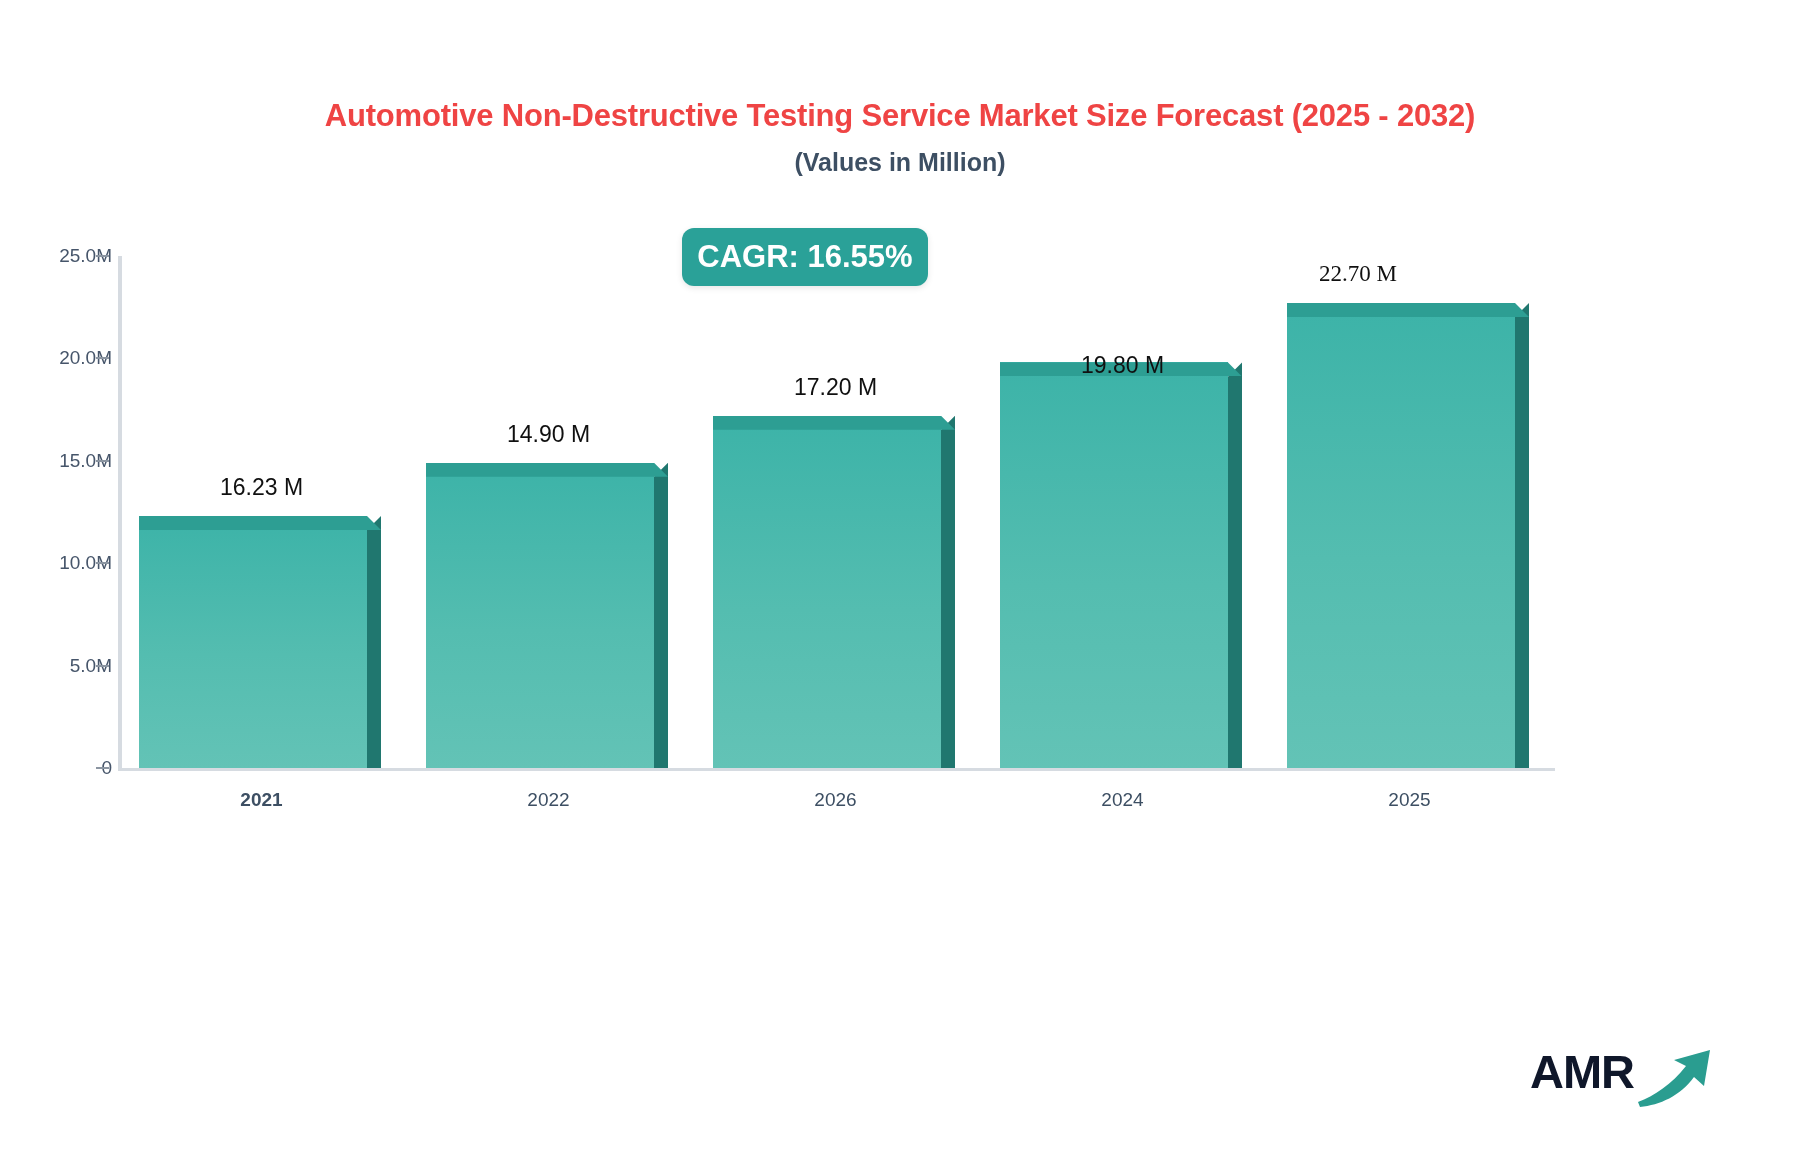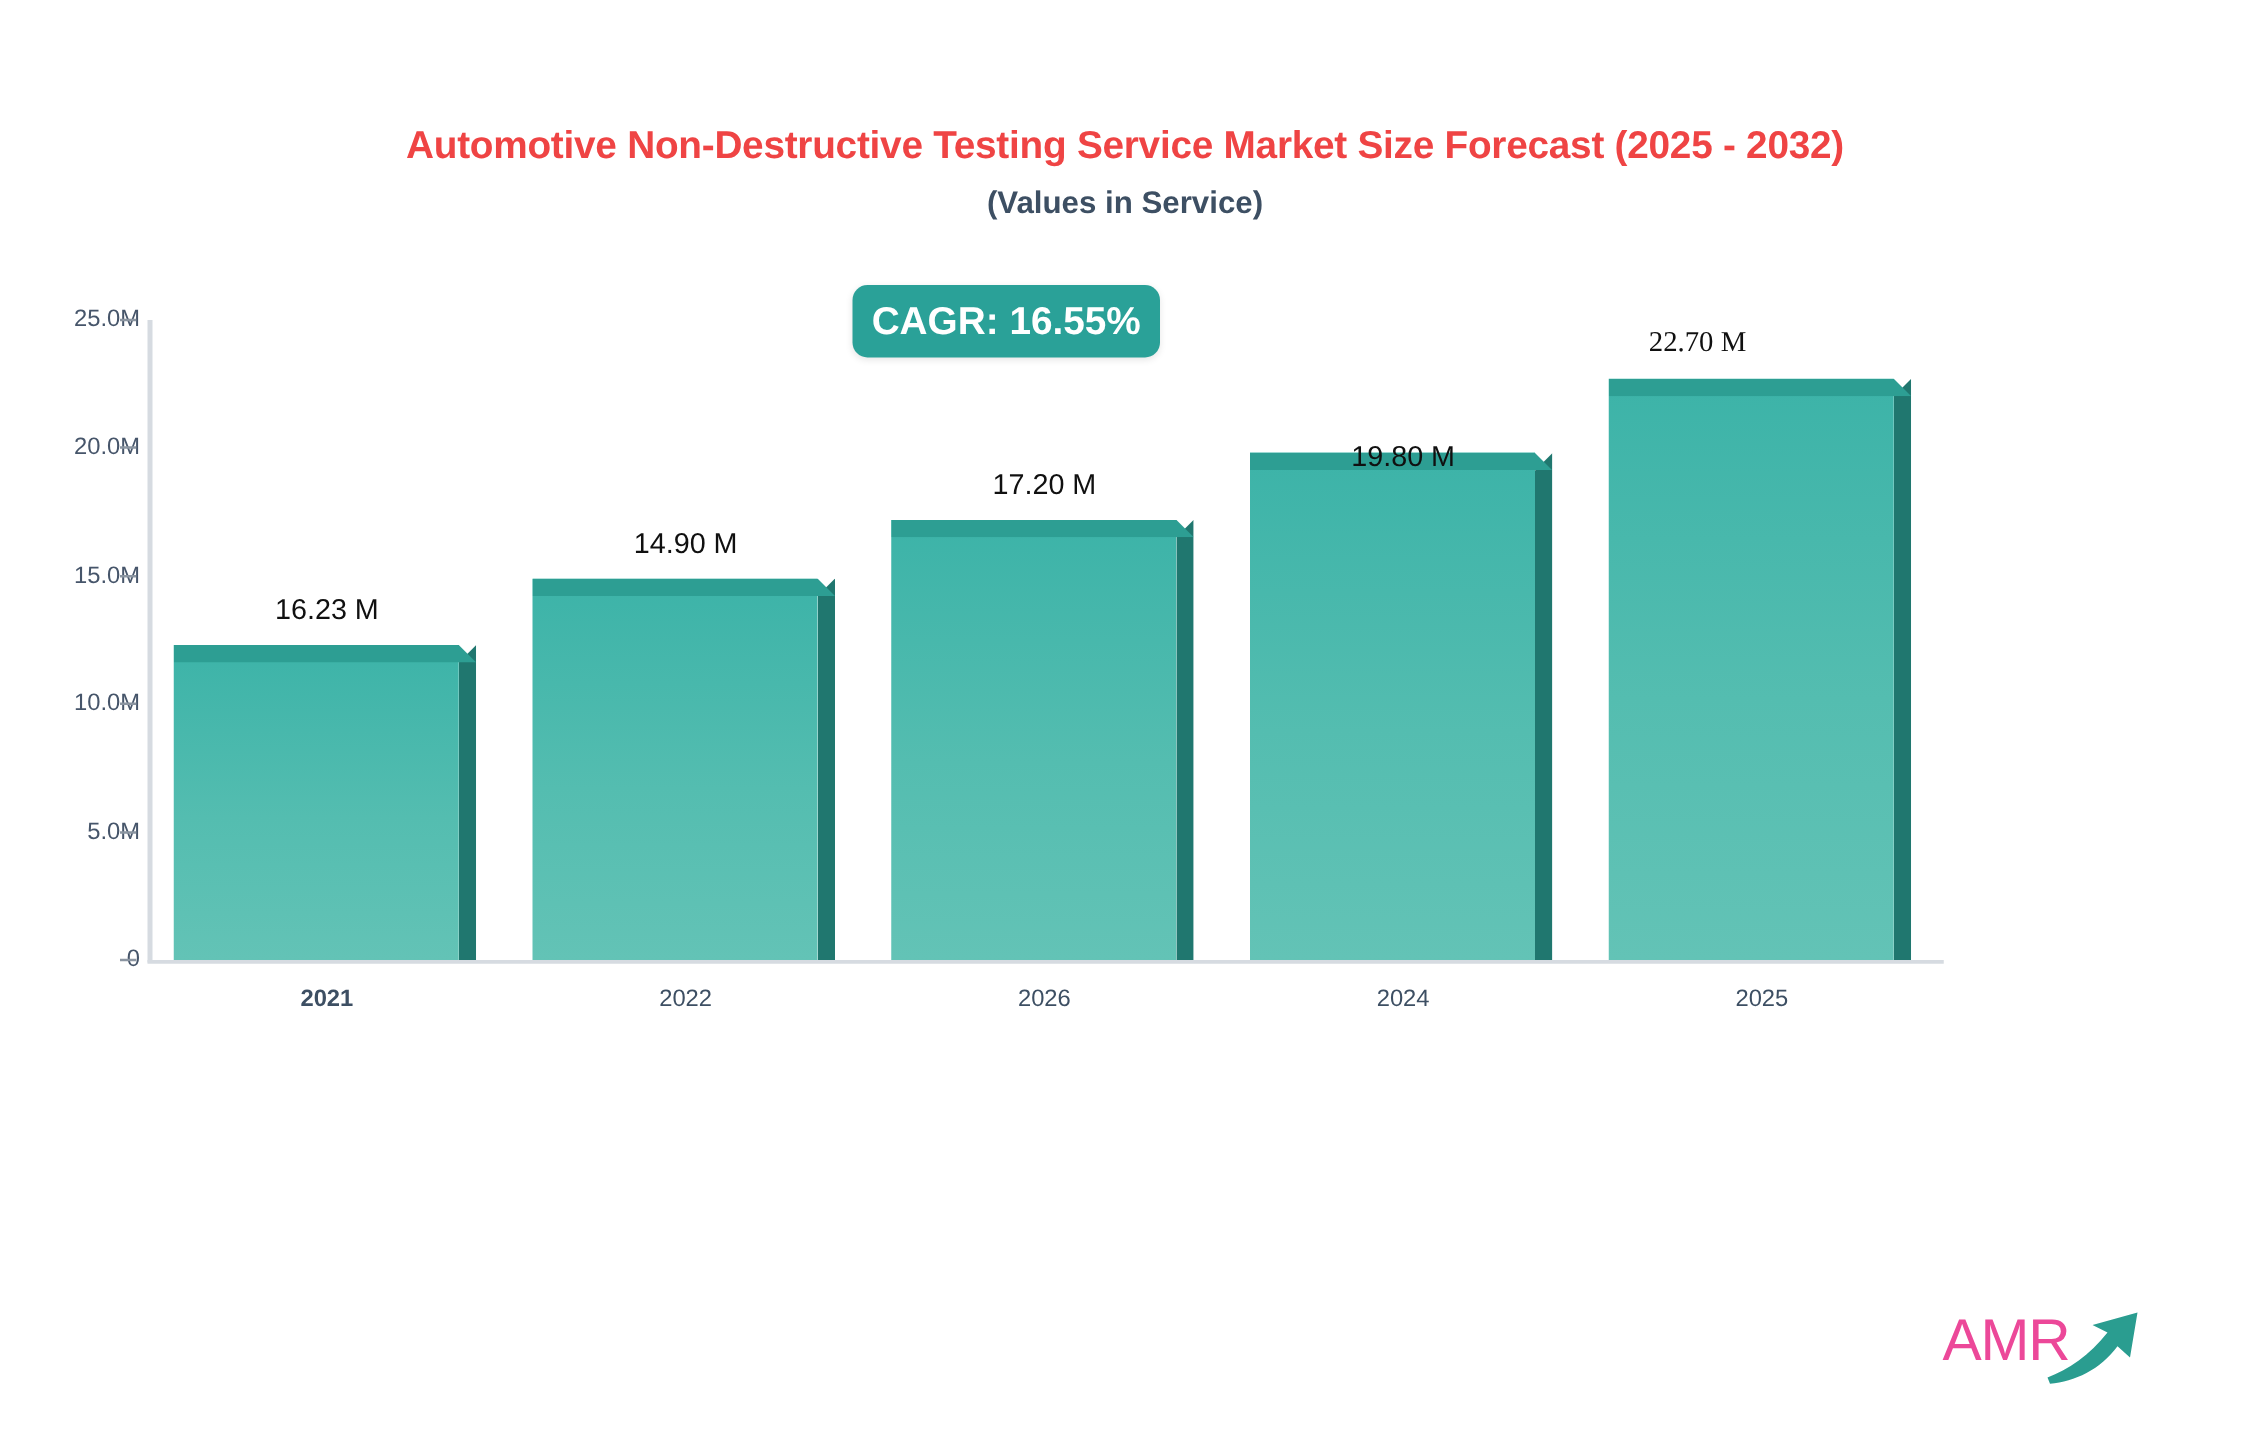--- a/index.html
+++ b/index.html
@@ -160,38 +160,37 @@
     left: 1530px;
     top: 1040px;
     width: 190px;
     height: 70px;
   }
   #amr-wordmark {
     position: absolute;
     left: 0;
     top: 4px;
     font-size: 47px;
-    font-weight: normal;
+    font-weight: bold;
     letter-spacing: -1px;
-    color: #ec4899;
-    margin-left: 24px;
+    color: #0f172a;
   }
   #amr-arrow {
     position: absolute;
     left: 106px;
     top: 6px;
   }
 </style>
 </head>
 <body>
 
 <div id="page">
 
   <div id="chart-title">Automotive Non-Destructive Testing Service Market Size Forecast (2025 - 2032)</div>
-  <div id="chart-subtitle">(Values in Service)</div>
+  <div id="chart-subtitle">(Values in Million)</div>
 
   <div id="cagr-badge">
     <span>CAGR: 16.55%</span>
   </div>
 
   <div id="y-labels">
       <div class="y-tick" style="top: 768px;">0</div>
       <div class="y-tick" style="top: 665.6px;">5.0M</div>
       <div class="y-tick" style="top: 563.2px;">10.0M</div>
       <div class="y-tick" style="top: 460.8px;">15.0M</div>

